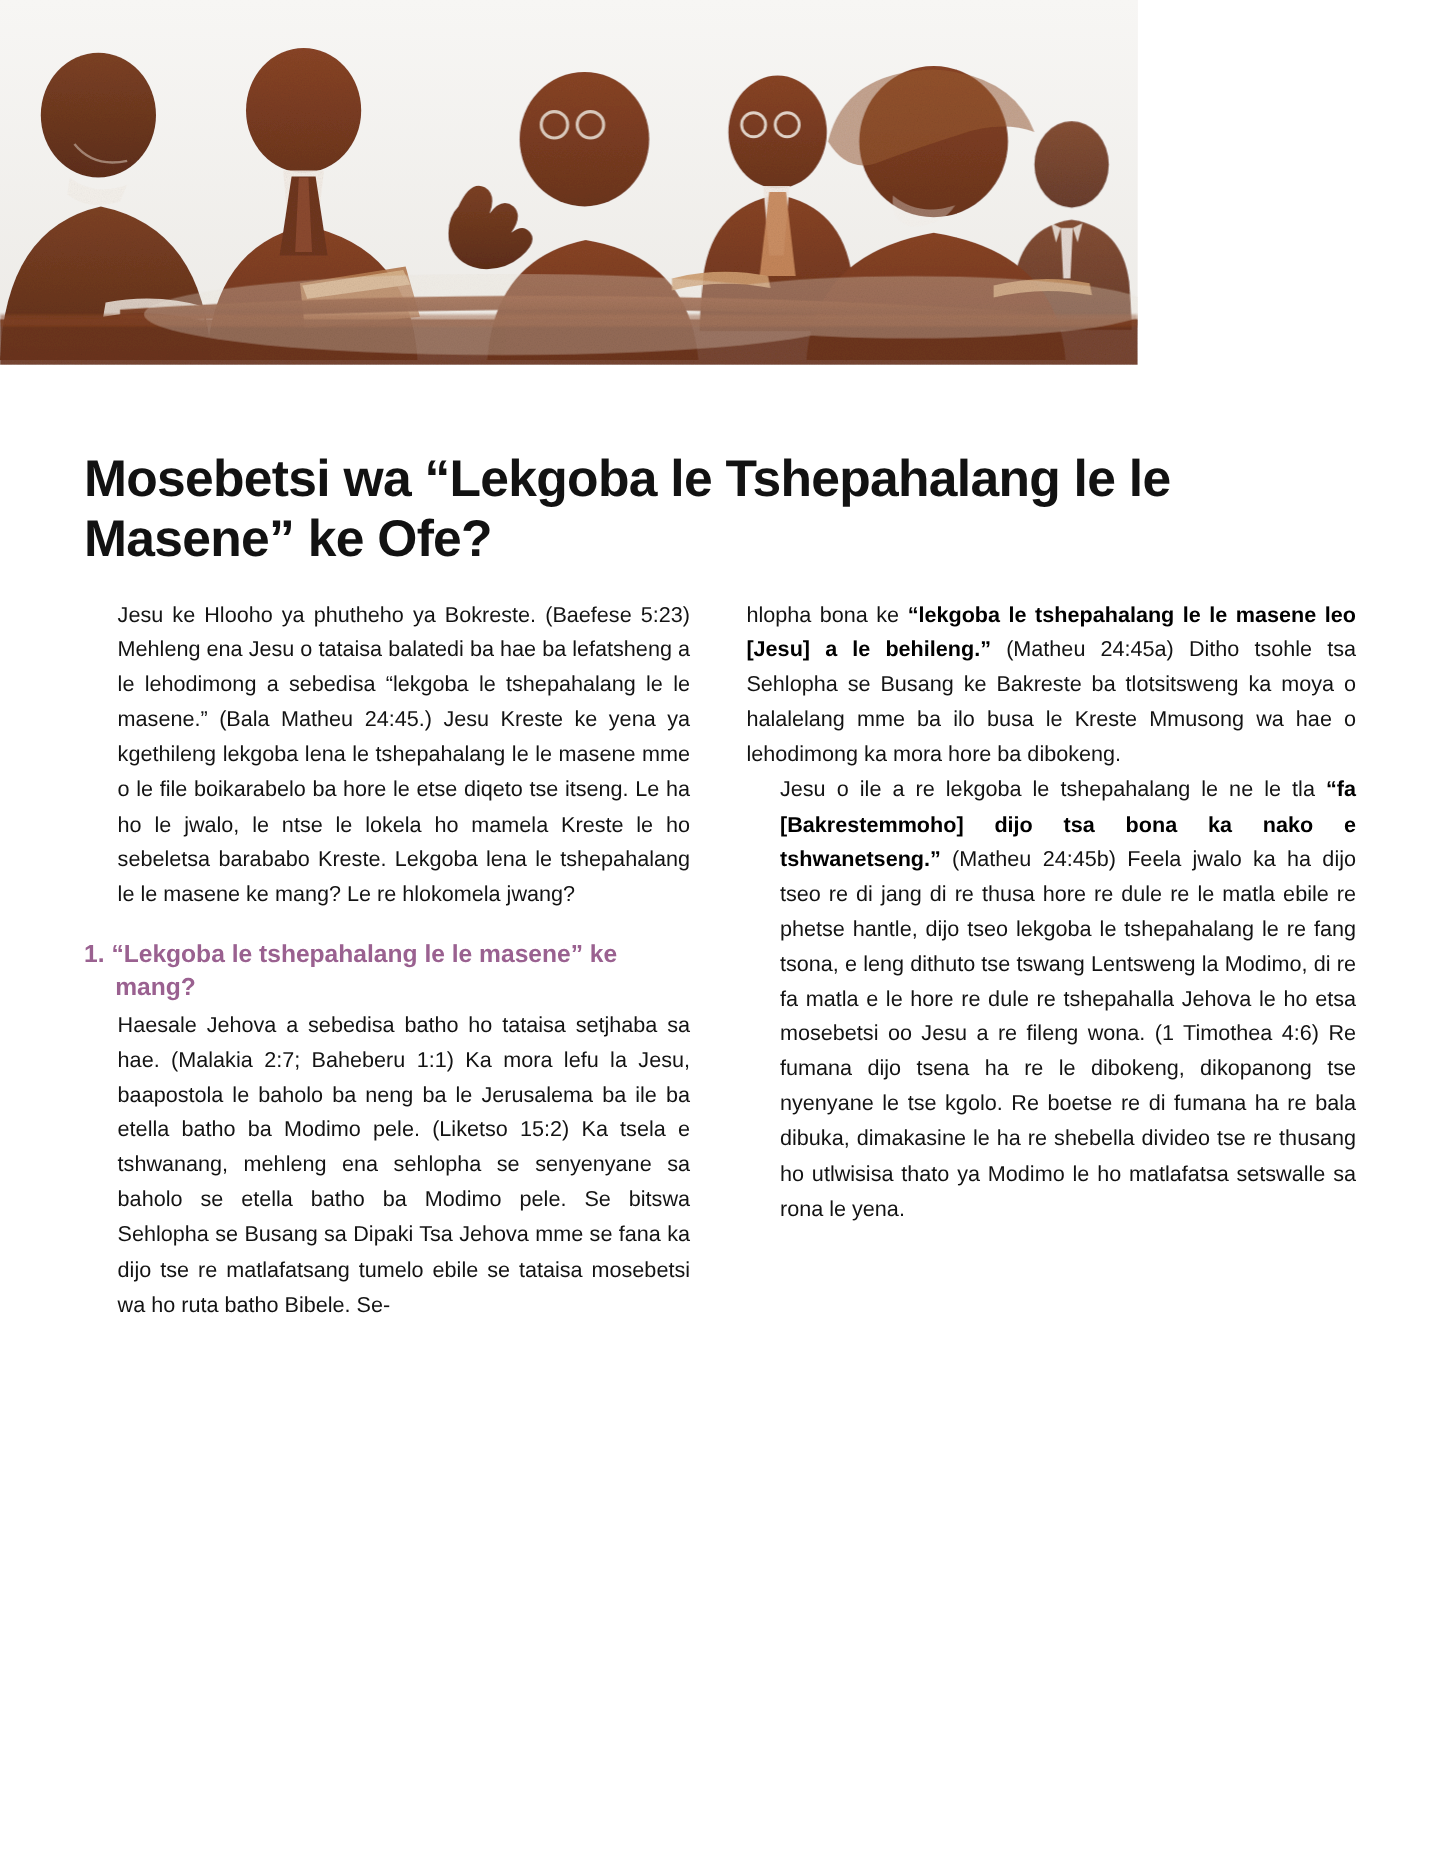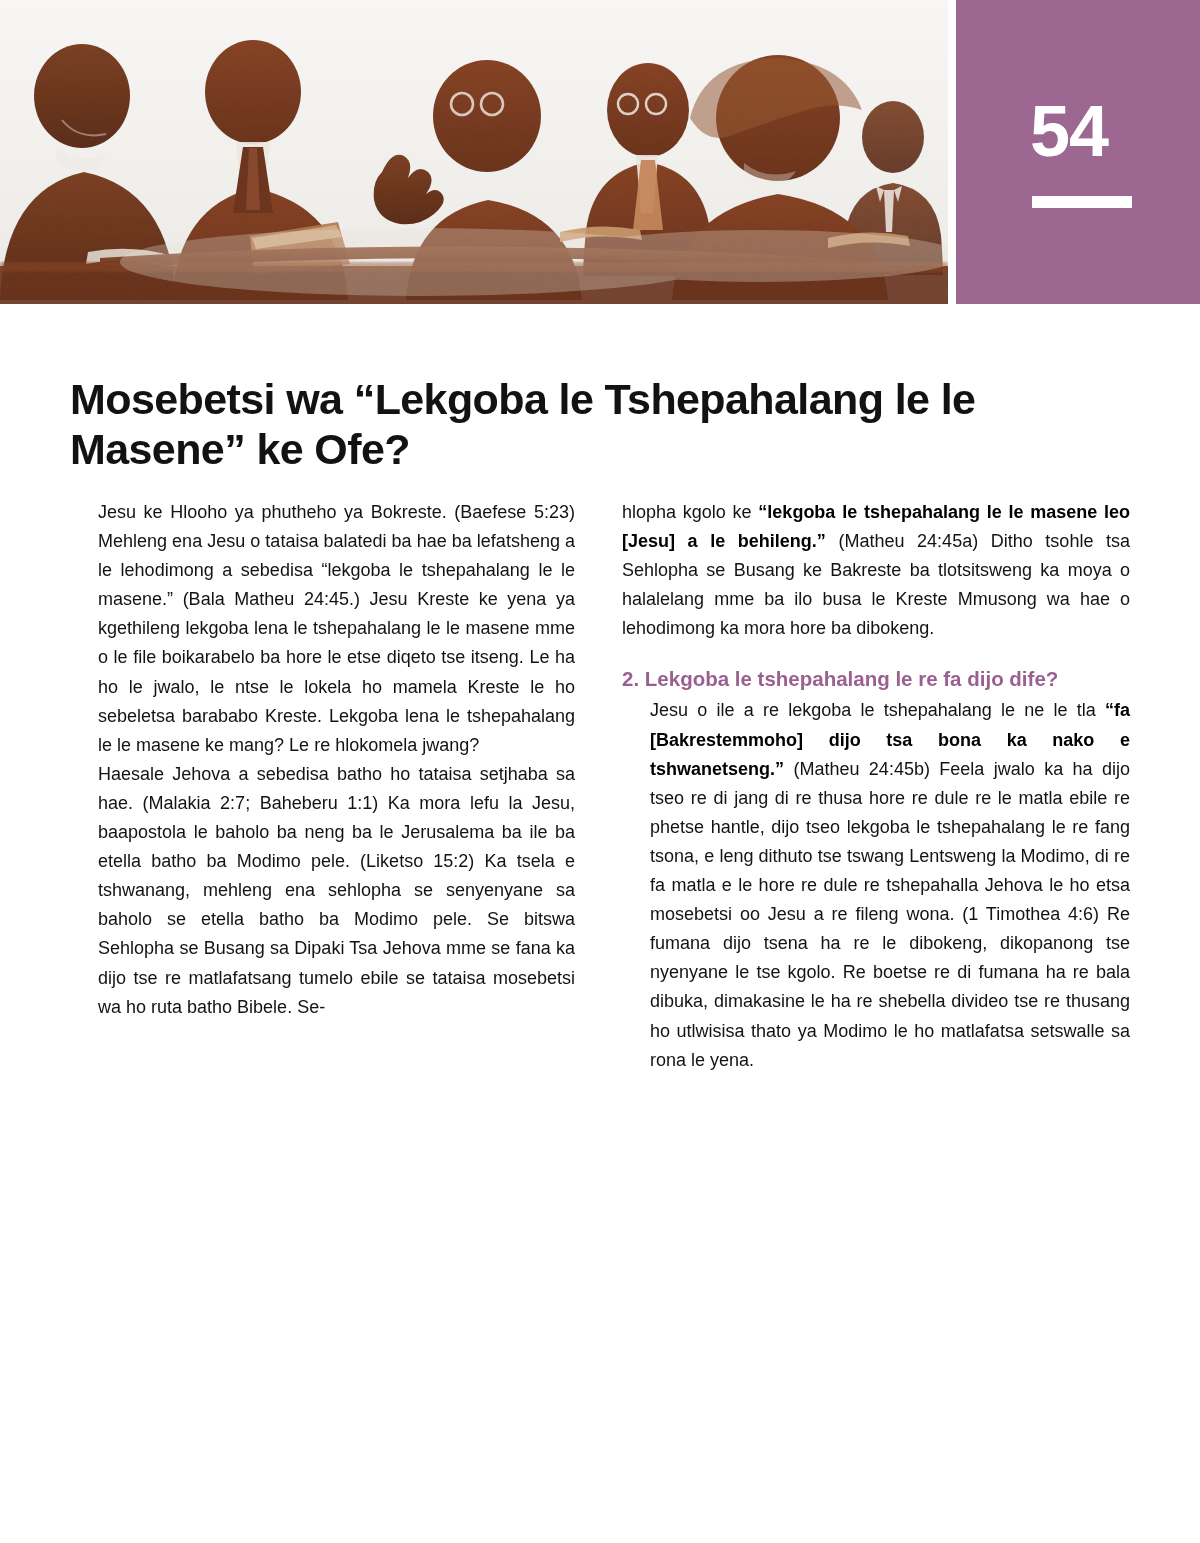--- a/index.html
+++ b/index.html
@@ -227,45 +227,41 @@
         </g>
 
         <g opacity="0.30">
           <ellipse cx="420" cy="262" rx="300" ry="34" fill="#efe7dd"></ellipse>
           <ellipse cx="760" cy="256" rx="200" ry="26" fill="#efe7dd"></ellipse>
         </g>
       </g>
     </svg>
   </div>
 
-  <div class="lesson-badge">
-    <div class="lesson-number">54</div>
-    <div class="lesson-rule"></div>
+</div>
+
+<h1 class="article-title">Mosebetsi wa “Lekgoba le Tshepahalang le le Masene” ke Ofe?</h1>
+
+<div class="columns">
+
+  <div class="col col-left">
+
+    <p class="body-par">Jesu ke Hlooho ya phutheho ya Bokreste. (Baefese 5:23) Mehleng ena Jesu o tataisa balatedi ba hae ba lefatsheng a le lehodimong a sebedisa “lekgoba le tshepahalang le le masene.” (Bala Matheu 24:45.) Jesu Kreste ke yena ya kgethileng lekgoba lena le tshepahalang le le masene mme o le file boikarabelo ba hore le etse diqeto tse itseng. Le ha ho le jwalo, le ntse le lokela ho mamela Kreste le ho sebeletsa barababo Kreste. Lekgoba lena le tshepahalang le le masene ke mang? Le re hlokomela jwang?</p>
+
+    <h2 class="q-heading">
+      <span class="qnum">1.</span>
+      <span>“Lekgoba le tshepahalang le le masene” ke mang?</span>
+    </h2>
+
+    <p class="body-par">Haesale Jehova a sebedisa batho ho tataisa setjhaba sa hae. (Malakia 2:7; Baheberu 1:1) Ka mora lefu la Jesu, baapostola le baholo ba neng ba le Jerusalema ba ile ba etella batho ba Modimo pele. (Liketso 15:2) Ka tsela e tshwanang, mehleng ena sehlopha se senyenyane sa baholo se etella batho ba Modimo pele. Se bitswa Sehlopha se Busang sa Dipaki Tsa Jehova mme se fana ka dijo tse re matlafatsang tumelo ebile se tataisa mosebetsi wa ho ruta batho Bibele. Se-</p>
+
   </div>
+
+  <div class="col col-right">
+
+    <p class="body-par flush"><span>hlopha bona ke </span><b>“lekgoba le tshepahalang le le masene leo [Jesu] a le behileng.”</b><span> (Matheu 24:45a) Ditho tsohle tsa Sehlopha se Busang ke Bakreste ba tlotsitsweng ka moya o halalelang mme ba ilo busa le Kreste Mmusong wa hae o lehodimong ka mora hore ba dibokeng.</span></p>
+
+
+    <p class="body-par"><span>Jesu o ile a re lekgoba le tshepahalang le ne le tla </span><b>“fa [Bakrestemmoho] dijo tsa bona ka nako e tshwanetseng.”</b><span> (Matheu 24:45b) Feela jwalo ka ha dijo tseo re di jang di re thusa hore re dule re le matla ebile re phetse hantle, dijo tseo lekgoba le tshepahalang le re fang tsona, e leng dithuto tse tswang Lentsweng la Modimo, di re fa matla e le hore re dule re tshepahalla Jehova le ho etsa mosebetsi oo Jesu a re fileng wona. (1 Timothea 4:6) Re fumana dijo tsena ha re le dibokeng, dikopanong tse nyenyane le tse kgolo. Re boetse re di fumana ha re bala dibuka, dimakasine le ha re shebella divideo tse re thusang ho utlwisisa thato ya Modimo le ho matlafatsa setswalle sa rona le yena.</span></p>
+
+  </div>
+
 </div>
 
-<h1 class="article-title">Mosebetsi wa “Lekgoba le Tshepahalang le le Masene” ke Ofe?</h1>
-
-<div class="columns">
-
-  <div class="col col-left">
-
-    <p class="body-par">Jesu ke Hlooho ya phutheho ya Bokreste. (Baefese 5:23) Mehleng ena Jesu o tataisa balatedi ba hae ba lefatsheng a le lehodimong a sebedisa “lekgoba le tshepahalang le le masene.” (Bala Matheu 24:45.) Jesu Kreste ke yena ya kgethileng lekgoba lena le tshepahalang le le masene mme o le file boikarabelo ba hore le etse diqeto tse itseng. Le ha ho le jwalo, le ntse le lokela ho mamela Kreste le ho sebeletsa barababo Kreste. Lekgoba lena le tshepahalang le le masene ke mang? Le re hlokomela jwang?</p>
-
-
-    <p class="body-par">Haesale Jehova a sebedisa batho ho tataisa setjhaba sa hae. (Malakia 2:7; Baheberu 1:1) Ka mora lefu la Jesu, baapostola le baholo ba neng ba le Jerusalema ba ile ba etella batho ba Modimo pele. (Liketso 15:2) Ka tsela e tshwanang, mehleng ena sehlopha se senyenyane sa baholo se etella batho ba Modimo pele. Se bitswa Sehlopha se Busang sa Dipaki Tsa Jehova mme se fana ka dijo tse re matlafatsang tumelo ebile se tataisa mosebetsi wa ho ruta batho Bibele. Se-</p>
-
-  </div>
-
-  <div class="col col-right">
-
-    <p class="body-par flush"><span>hlopha kgolo ke </span><b>“lekgoba le tshepahalang le le masene leo [Jesu] a le behileng.”</b><span> (Matheu 24:45a) Ditho tsohle tsa Sehlopha se Busang ke Bakreste ba tlotsitsweng ka moya o halalelang mme ba ilo busa le Kreste Mmusong wa hae o lehodimong ka mora hore ba dibokeng.</span></p>
-
-    <h2 class="q-heading">
-      <span class="qnum">2.</span>
-      <span>Lekgoba le tshepahalang le re fa dijo dife?</span>
-    </h2>
-
-    <p class="body-par"><span>Jesu o ile a re lekgoba le tshepahalang le ne le tla </span><b>“fa [Bakrestemmoho] dijo tsa bona ka nako e tshwanetseng.”</b><span> (Matheu 24:45b) Feela jwalo ka ha dijo tseo re di jang di re thusa hore re dule re le matla ebile re phetse hantle, dijo tseo lekgoba le tshepahalang le re fang tsona, e leng dithuto tse tswang Lentsweng la Modimo, di re fa matla e le hore re dule re tshepahalla Jehova le ho etsa mosebetsi oo Jesu a re fileng wona. (1 Timothea 4:6) Re fumana dijo tsena ha re le dibokeng, dikopanong tse nyenyane le tse kgolo. Re boetse re di fumana ha re bala dibuka, dimakasine le ha re shebella divideo tse re thusang ho utlwisisa thato ya Modimo le ho matlafatsa setswalle sa rona le yena.</span></p>
-
-  </div>
-
-</div>
-
 </body></html>

